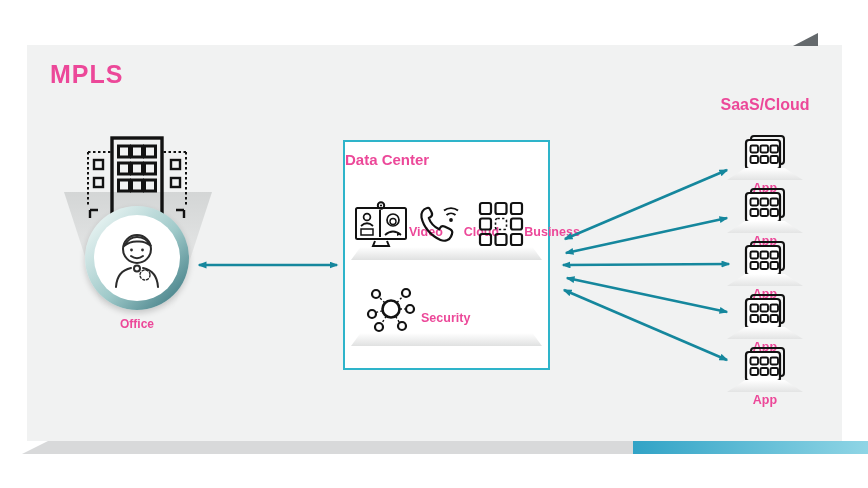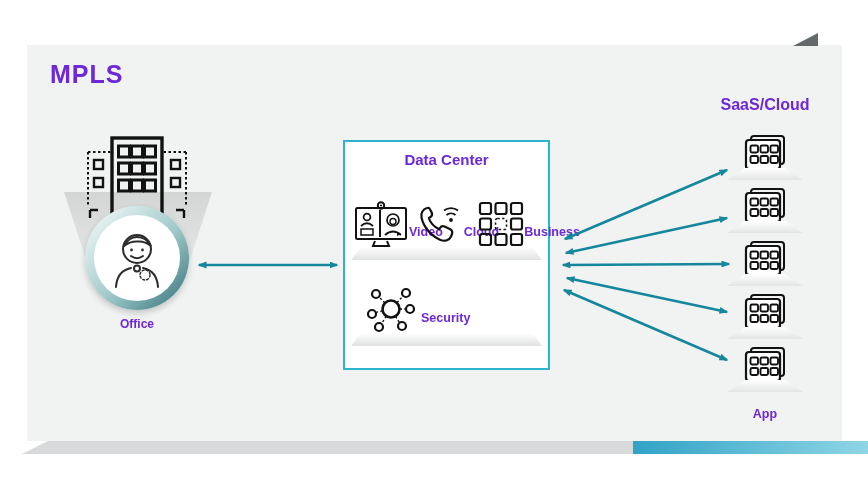--- a/index.html
+++ b/index.html
@@ -1,17 +1,17 @@
 <!DOCTYPE html>
 <html><head>
 <meta charset="utf-8">
 <style>
   html,body{margin:0;padding:0;}
   .canvas{position:relative;width:868px;height:488px;background:#ffffff;overflow:hidden;
-          font-family:"Liberation Sans","DejaVu Sans",sans-serif;color:#6d28d9;}
+          font-family:"Liberation Sans","DejaVu Sans",sans-serif;color:#ec4899;}
   .abs{position:absolute;}
   .panel{left:27px;top:45px;width:815px;height:396px;background:#f1f2f2;}
   .corner-tri{left:793px;top:33px;width:0;height:0;
     border-left:25px solid transparent;border-bottom:13px solid #64696c;}
   .bottom-gray{left:22px;top:441px;width:618px;height:13px;background:#d8d9da;
     -webkit-clip-path:polygon(26px 0,100% 0,100% 100%,0 100%);clip-path:polygon(26px 0,100% 0,100% 100%,0 100%);}
   .bottom-teal{left:633px;top:441px;width:235px;height:13px;
     background:linear-gradient(90deg,#31a3c6,#8fd5e5);}
   .mpls-title{left:50px;top:60px;font-size:25px;font-weight:700;letter-spacing:1px;}
 
@@ -23,41 +23,41 @@
   .office-circle{left:85px;top:206px;width:104px;height:104px;border-radius:50%;
     background:linear-gradient(135deg,#e9f4f3 10%,#9fc9c9 55%,#2f6e78 100%);
     box-shadow:0 3px 6px rgba(0,0,0,.18);display:flex;align-items:center;justify-content:center;}
   .office-circle-inner{width:86px;height:86px;border-radius:50%;background:#ffffff;
     display:flex;align-items:center;justify-content:center;}
   .office-label{left:77px;top:317px;width:120px;text-align:center;font-size:12px;font-weight:700;}
 
   
   .dc-box{left:343px;top:140px;width:207px;height:230px;background:#ffffff;
     border:2px solid #2eb4ca;box-sizing:border-box;}
-  .dc-title{left:0;right:0;top:9px;text-align:center;font-size:15px;font-weight:700;}
+  .dc-title{left:0;right:0;top:9px;text-align:left;font-size:15px;font-weight:700;}
   .dc-row{left:8px;right:8px;display:flex;justify-content:space-between;}
   .dc-row1{top:58px;}
   .dc-row2{top:144px;padding:0 10px;gap:30px;}
   .dc-cell{display:flex;flex-direction:row;align-items:center;width:33%;}
   .dc-row2 .dc-cell{width:45%;}
   .dc-iconarea{height:47px;display:flex;align-items:flex-end;justify-content:center;}
   .platform{height:13px;background:linear-gradient(180deg,#ffffff,#e0e1e1);
     -webkit-clip-path:polygon(5% 0,95% 0,100% 100%,0 100%);clip-path:polygon(5% 0,95% 0,100% 100%,0 100%);}
   .dc-platform{left:6px;right:6px;}
   .dc-p1{top:105px;}
   .dc-p2{top:191px;}
   .dc-label{margin-top:16px;font-size:12.5px;font-weight:700;white-space:nowrap;}
 
   
   .saas-title{left:690px;top:96px;width:150px;text-align:center;font-size:16px;font-weight:700;}
   .app-block{left:720px;width:90px;display:flex;flex-direction:column;align-items:center;}
   .app-platform{width:76px;height:12px;margin-top:-6px;
     background:linear-gradient(180deg,#ffffff,#e3e4e4);
     -webkit-clip-path:polygon(24% 0,76% 0,100% 100%,0 100%);clip-path:polygon(24% 0,76% 0,100% 100%,0 100%);}
-  .app-label{margin-top:15px;font-size:12.5px;font-weight:700;}
+  .app-label{margin-top:1px;font-size:12.5px;font-weight:700;}
 
   .arrows{left:0;top:0;width:868px;height:488px;pointer-events:none;}
   svg{display:block;}
 </style>
 </head>
 <body>
 
 <div class="canvas">
 
   <div class="abs panel"></div>

